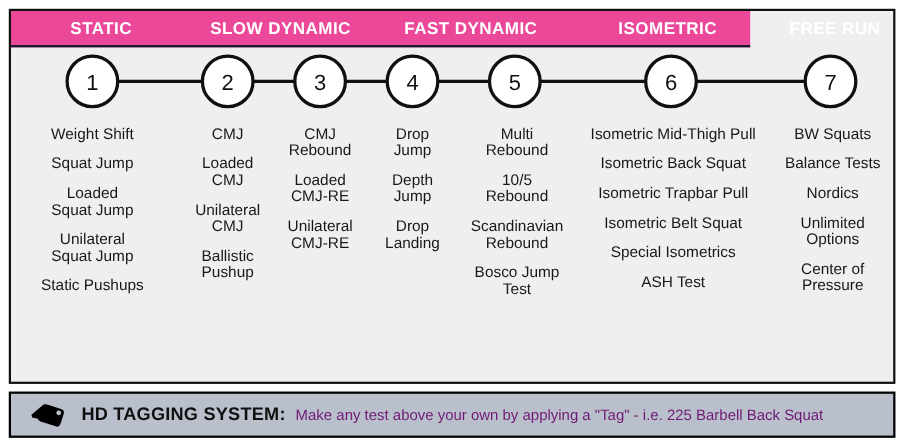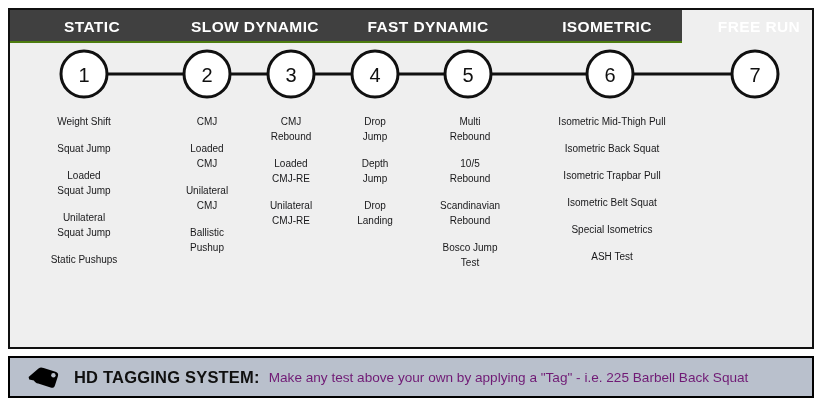--- a/index.html
+++ b/index.html
@@ -35,23 +35,23 @@
     overflow: hidden;
   }
 
   
   #header-band {
     position: absolute;
     left: 0;
     top: 0;
     width: 672px;
     height: 33px;
-    background: #404040;
-    box-sizing: border-box;
-    border-bottom: 2px solid #4d7c0f;
+    background: #ec4899;
+    box-sizing: border-box;
+    border-bottom: 2px solid #0f172a;
   }
   .header-label {
     position: absolute;
     top: 8px;
     color: #ffffff;
     font-size: 15.5px;
     font-weight: bold;
     letter-spacing: 0.4px;
     text-align: center;
     white-space: nowrap;
@@ -76,21 +76,21 @@
     width: 802px;
     height: 233px;
   }
   .column {
     position: absolute;
     top: 0;
     text-align: center;
     box-sizing: border-box;
   }
   .col-item {
-    font-size: 10px;
+    font-size: 14px;
     color: #18181a;
     line-height: 15px;
     margin-bottom: 12px;
     white-space: pre-line;
   }
 
   
   #footer {
     position: absolute;
     left: 8px;
@@ -225,20 +225,29 @@
 Test</div>
         </div>
         <div class="column" style="width: 190px; left: 507px;">
           <div class="col-item">Isometric Mid-Thigh Pull</div>
           <div class="col-item">Isometric Back Squat</div>
           <div class="col-item">Isometric Trapbar Pull</div>
           <div class="col-item">Isometric Belt Squat</div>
           <div class="col-item">Special Isometrics</div>
           <div class="col-item">ASH Test</div>
         </div>
+        <div class="column" style="width: 112px; left: 691px;">
+          <div class="col-item">BW Squats</div>
+          <div class="col-item">Balance Tests</div>
+          <div class="col-item">Nordics</div>
+          <div class="col-item">Unlimited
+Options</div>
+          <div class="col-item">Center of
+Pressure</div>
+        </div>
       </div>
 
   </div>
 
   <div id="footer">
     <svg id="tag-icon" viewBox="0 0 34 24">
       <path d="M2.6 11.0 L12.5 2.6 C14.3 1.1 15.5 1.3 17.6 2.0 L29.5 5.8 C31.9 6.6 32.6 8.0 31.9 10.3 L29.0 19.3 C28.2 21.6 26.9 22.3 24.6 21.6 L12.2 17.6 C10.1 16.9 9.2 16.2 7.9 14.4 L3.2 13.6 Z" fill="#000000"></path>
       <circle cx="27.4" cy="9.3" r="2.2" fill="#b9c0cc"></circle>
     </svg>
     <span id="footer-title">HD TAGGING SYSTEM:</span>

